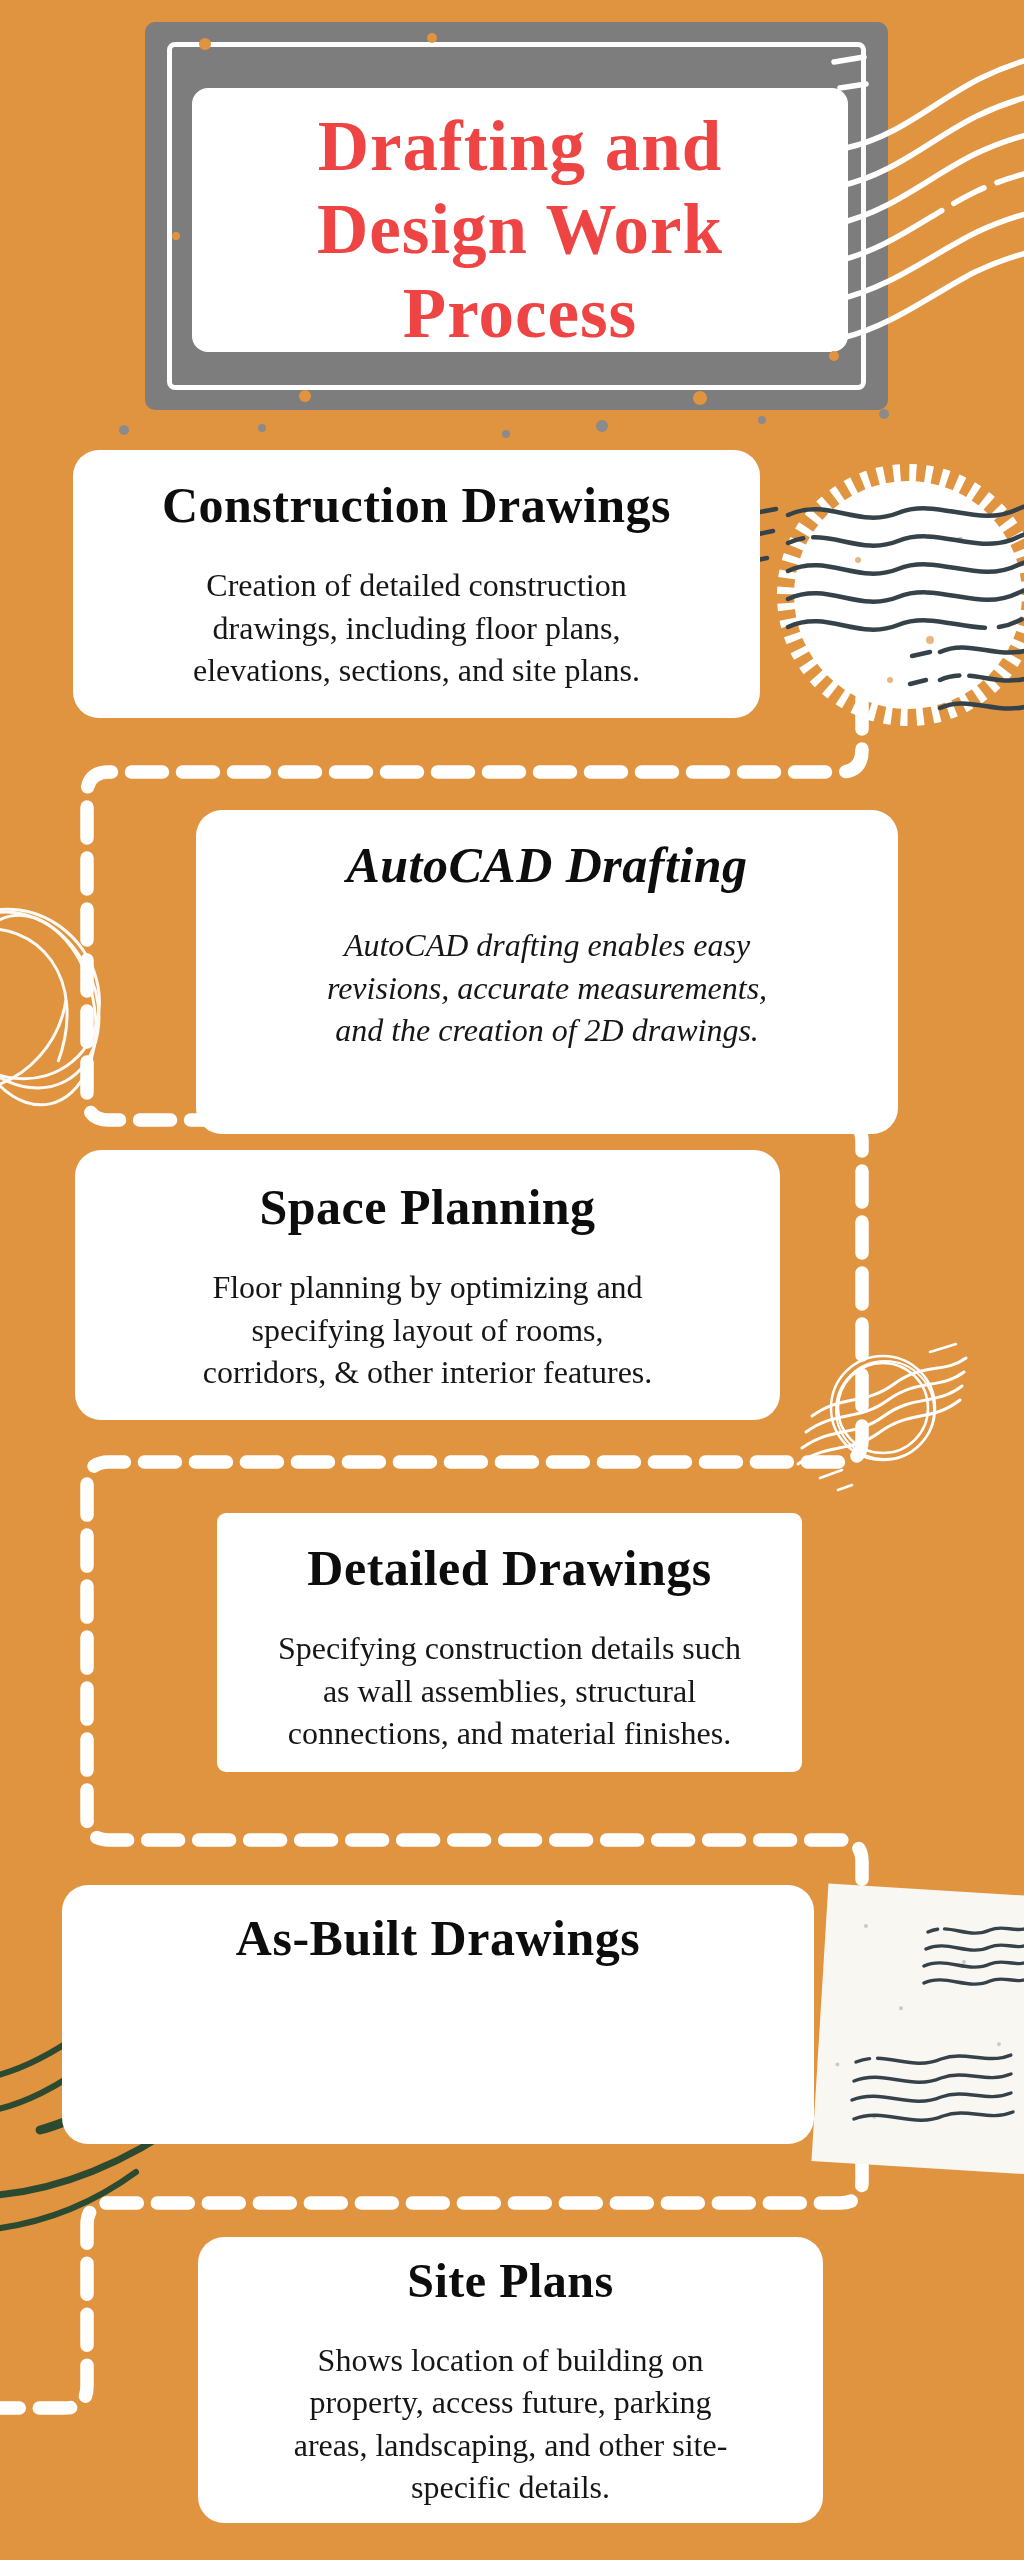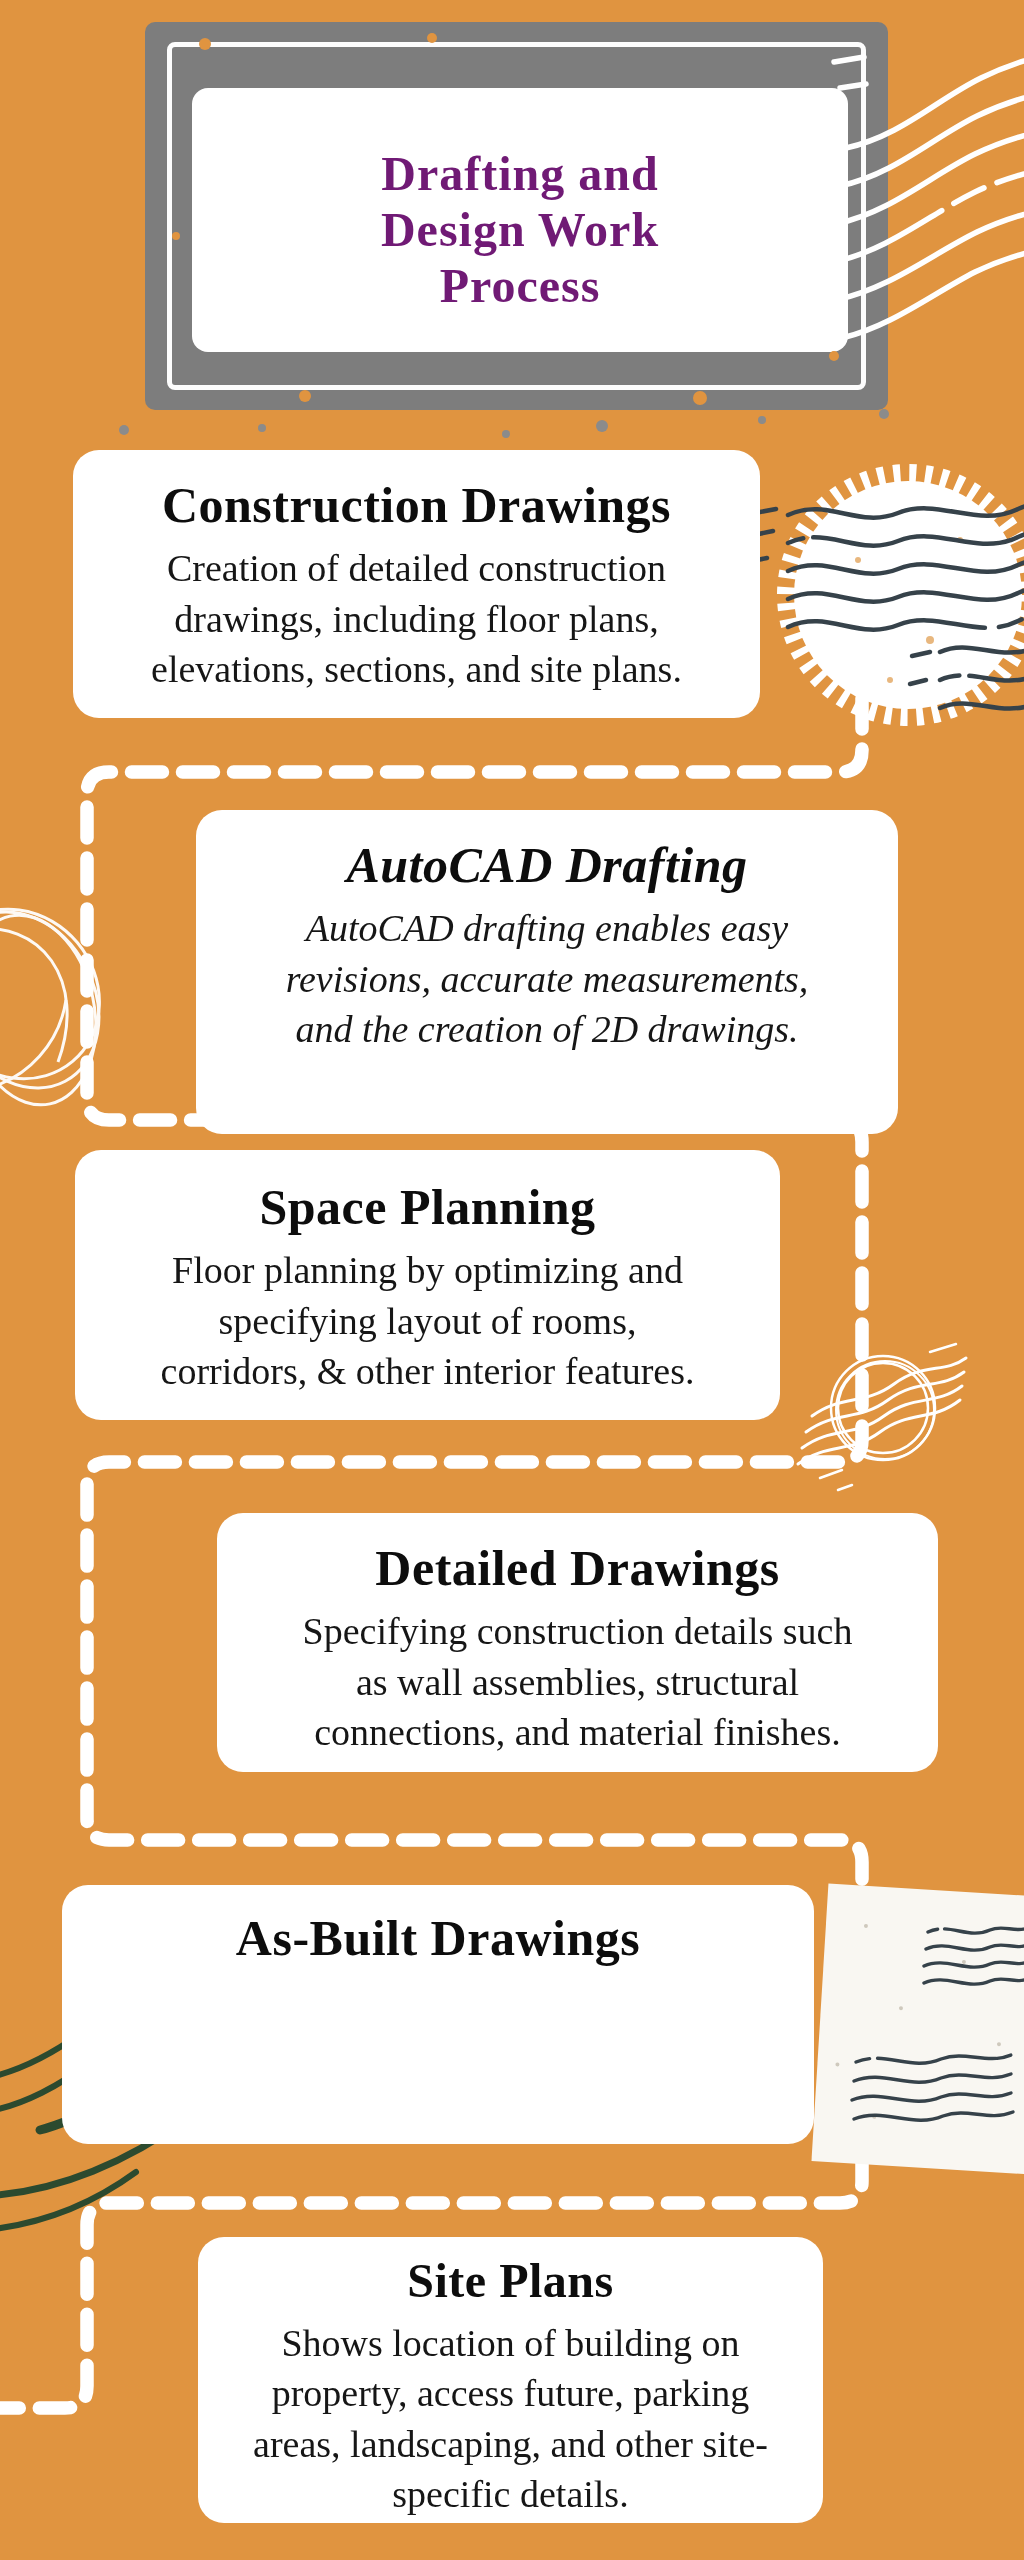--- a/index.html
+++ b/index.html
@@ -4,30 +4,30 @@
 <style>
   html,body{margin:0;padding:0;}
   body{width:1024px;height:2560px;font-family:"Liberation Serif","DejaVu Serif",serif;}
   .canvas{position:absolute;top:0;left:0;width:1024px;height:2560px;background:#E09440;overflow:hidden;}
 
   
   .stamp-frame{position:absolute;left:145px;top:22px;width:743px;height:388px;background:#7D7D7D;border-radius:10px;}
   .stamp-frame .inner-line{position:absolute;left:22px;top:20px;right:22px;bottom:20px;border:5px solid #FDFDFD;border-radius:8px;}
   .title-card{position:absolute;left:47px;top:66px;width:656px;height:264px;background:#FFFFFF;border-radius:16px;
               display:flex;align-items:center;justify-content:center;text-align:center;}
-  .title-text{font-size:48px;line-height:1.17;font-weight:bold;color:#701a75;white-space:pre-line;letter-spacing:1px;margin-top:20px;}
+  .title-text{font-size:71px;line-height:1.17;font-weight:bold;color:#ef4444;white-space:pre-line;letter-spacing:1px;margin-top:20px;}
 
   
   .card{position:absolute;background:#FFFFFF;border-radius:26px;text-align:center;box-sizing:border-box;}
   .card h2{margin:0;font-size:50px;line-height:1.18;color:#0d0d0d;letter-spacing:.5px;}
-  .card p{margin:8px 0 0 0;font-size:38px;line-height:1.33;color:#161616;white-space:pre-line;}
+  .card p{margin:29px 0 0 0;font-size:32px;line-height:1.33;color:#161616;white-space:pre-line;}
   .card-1{left:73px;  top:450px; width:687px;height:268px;padding:26px 20px 12px;}
   .card-2{left:196px; top:810px; width:702px;height:324px;padding:26px 20px 0;font-style:italic;}
   .card-3{left:75px;  top:1150px;width:705px;height:270px;padding:28px 20px 12px;}
-  .card-4{left:217px; top:1513px;width:721px;height:259px;padding:26px 16px 0;}
+  .card-4{left:217px; top:1513px;width:585px;height:259px;padding:26px 16px 0;border-radius:9px;}
   .card-5{left:62px;  top:1885px;width:752px;height:259px;padding:24px 16px 0;}
   .card-6{left:198px; top:2237px;width:625px;height:286px;padding:16px 16px 0;}
   .card-6 h2{font-size:48px;}
 
   .deco-svg{position:absolute;left:0;top:0;width:1024px;height:2560px;pointer-events:none;}
 </style>
 </head>
 <body>
 
 <div class="canvas">

